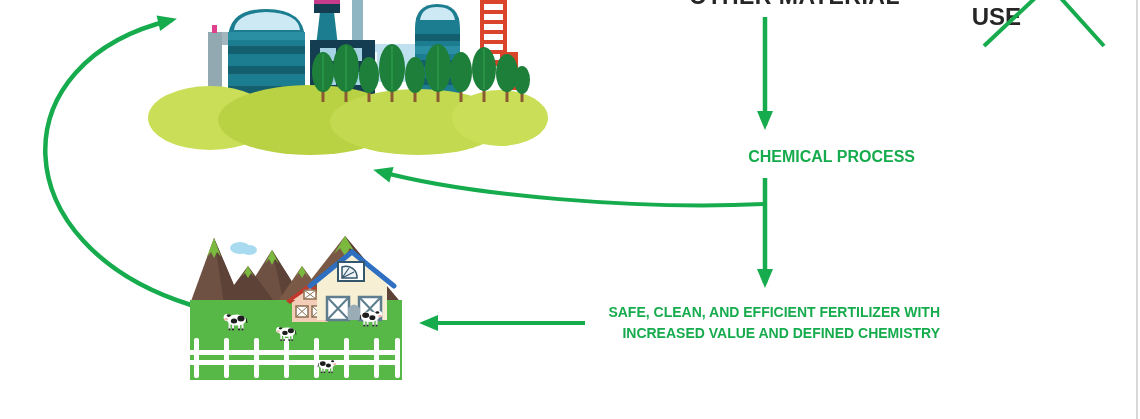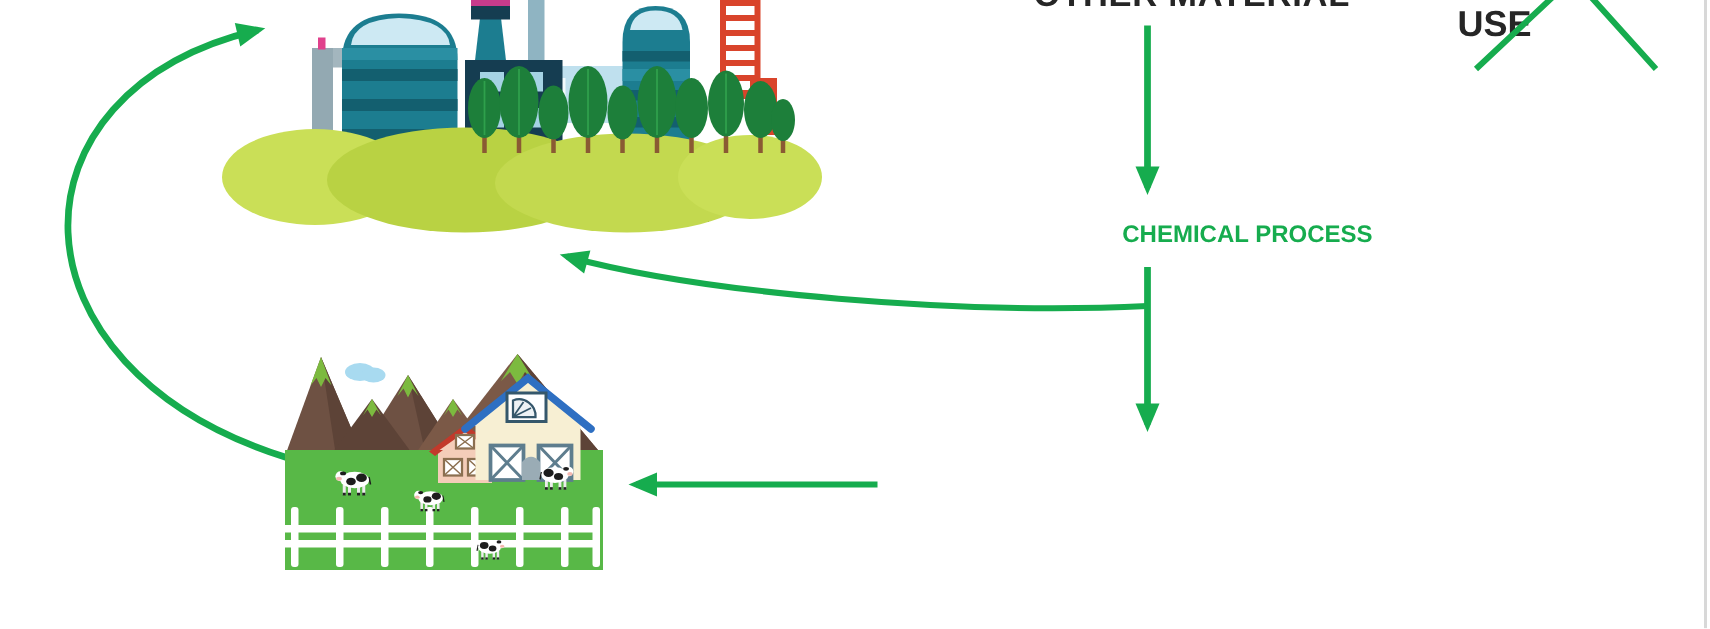--- a/index.html
+++ b/index.html
@@ -25,20 +25,24 @@
 </style>
 </head>
 <body>
 
 <div id="canvas">
 
   <div class="lbl dark" id="other-material">OTHER MATERIAL</div>
   <div class="lbl dark" id="use-label">USE</div>
   <div class="lbl dark" id="bioindustry-label">BIOINDUSTRY</div>
   <div class="lbl green" id="chemical-label">CHEMICAL PROCESS</div>
+  <div class="lbl green" id="fertilizer-label">
+    <div>SAFE, CLEAN, AND EFFICIENT FERTILIZER WITH</div>
+    <div>INCREASED VALUE AND DEFINED CHEMISTRY</div>
+  </div>
 
   <svg id="arrows-layer" width="1140" height="419" viewBox="0 0 1140 419">
     <defs>
       <marker id="ah" markerUnits="userSpaceOnUse" markerWidth="22" markerHeight="18" refX="15" refY="9" orient="auto">
         <path d="M1,1 L20,9 L1,17 Z" fill="#16AC4E"></path>
       </marker>
     </defs>
     <path class="green-stroke" stroke-width="4.5" marker-end="url(#ah)" d="M765,17 L765,125"></path>
     <path class="green-stroke" stroke-width="4.5" marker-end="url(#ah)" d="M765,178 L765,283"></path>
     <path class="green-stroke" stroke-width="4" marker-end="url(#ah)" d="M765,204 C640,210 470,196 378,171"></path>

